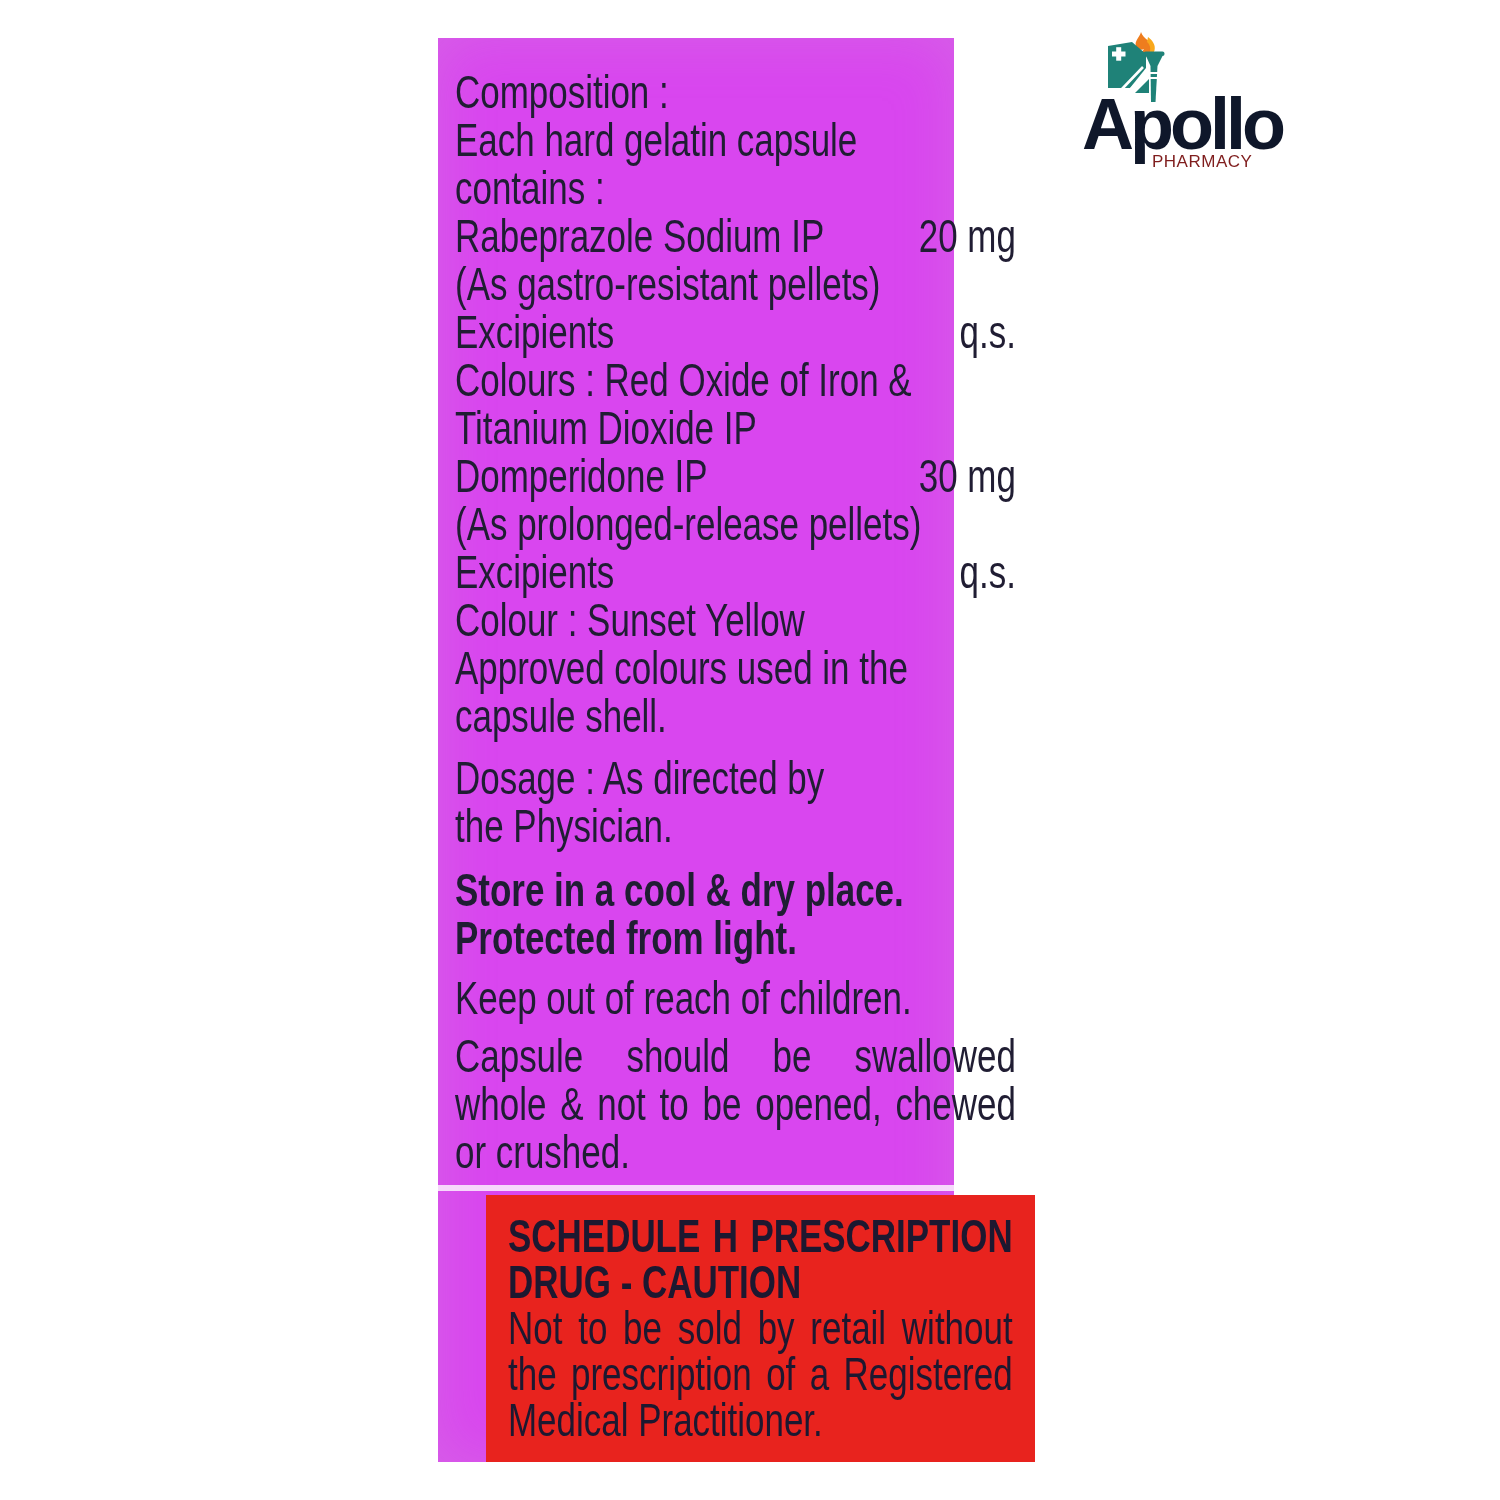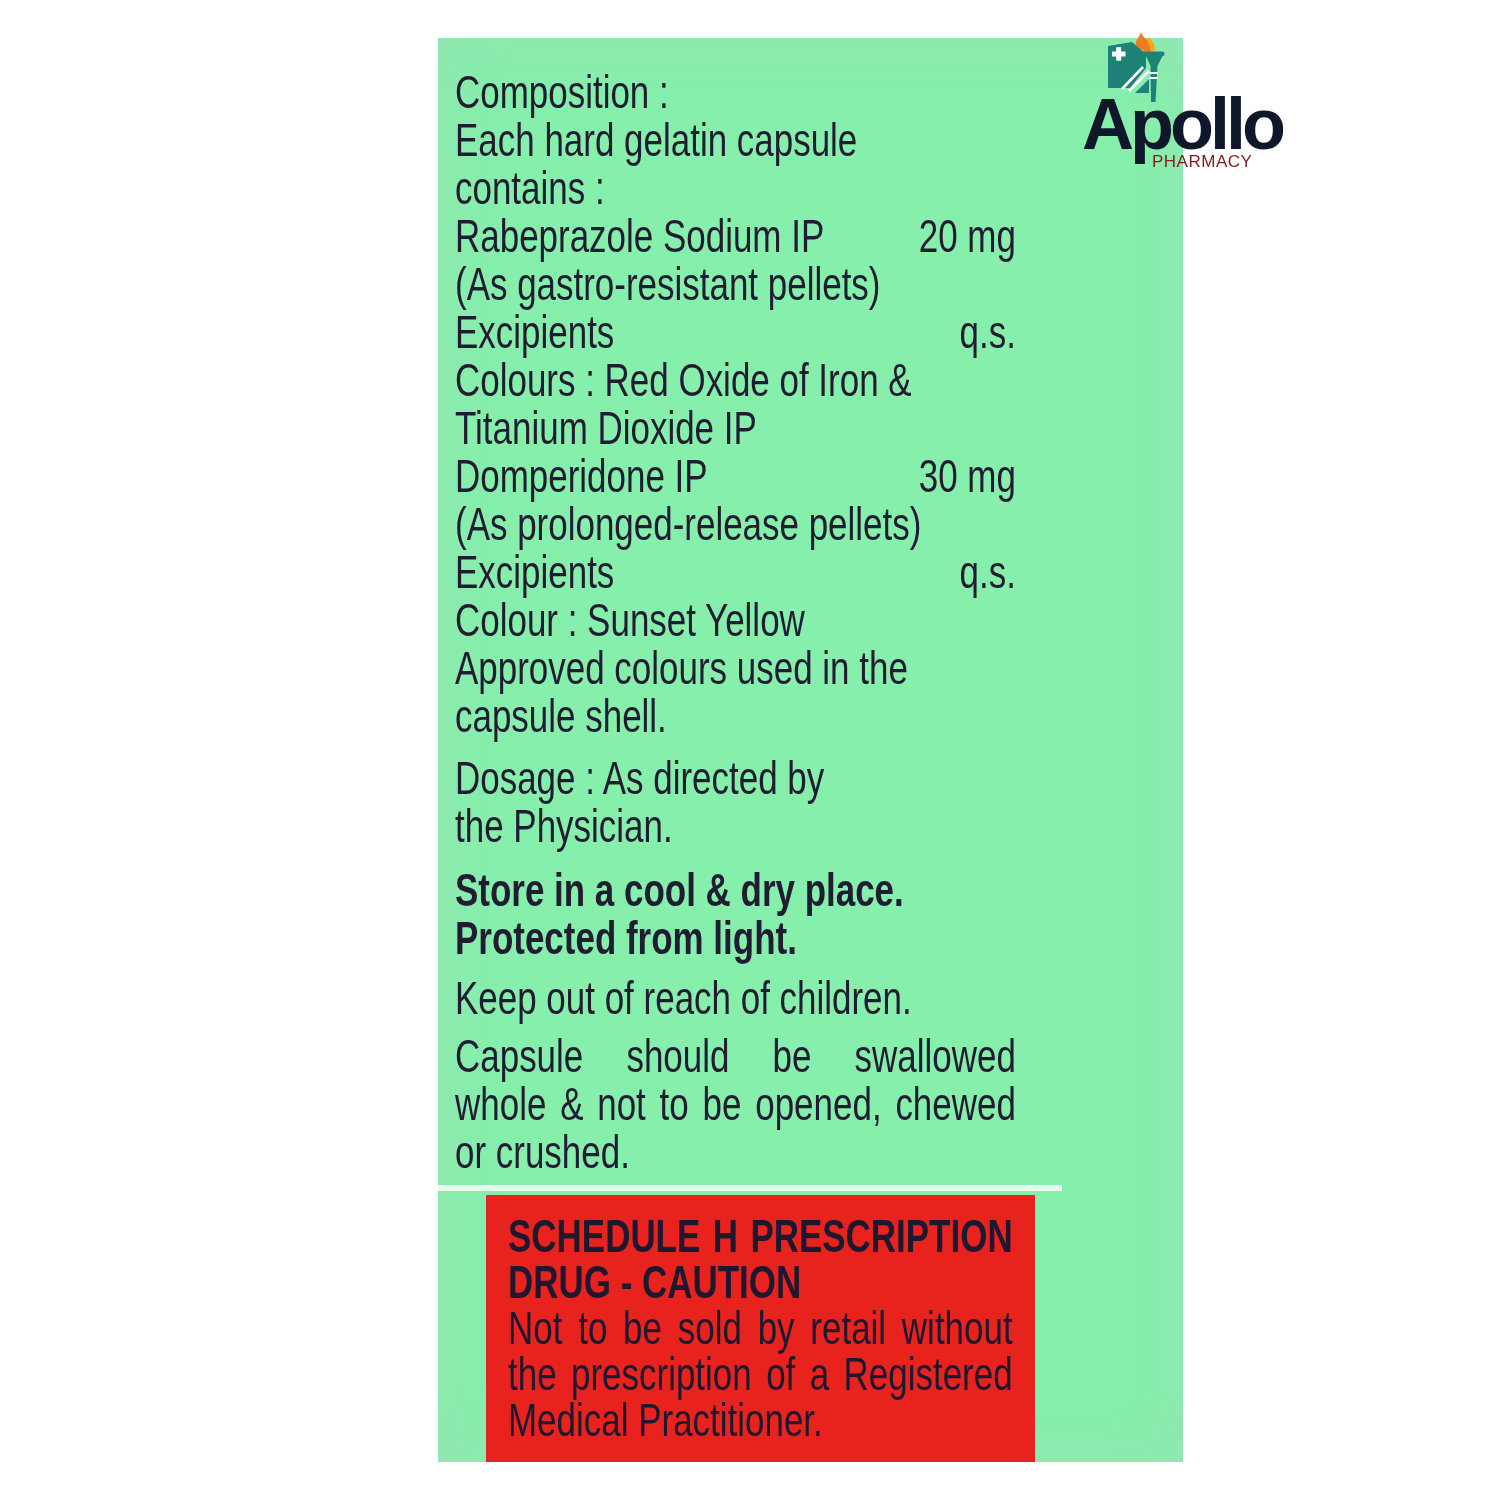--- a/index.html
+++ b/index.html
@@ -8,22 +8,22 @@
     position:relative;
     background:#FFFFFF;
     font-family:"Liberation Sans", sans-serif;
     overflow:hidden;
   }
 
   
   .panel {
     position:absolute;
     left:438px; top:38px;
-    width:745px; height:1424px;
-    background:#86efac;
+    width:516px; height:1424px;
+    background:#d946ef;
     box-shadow: inset 0 0 60px rgba(205,190,202,0.22);
   }
 
   
   .copy {
     position:absolute;
     left:17px; top:30px;
     width:738px;
     transform:scaleX(0.76);
     transform-origin:0 0;

